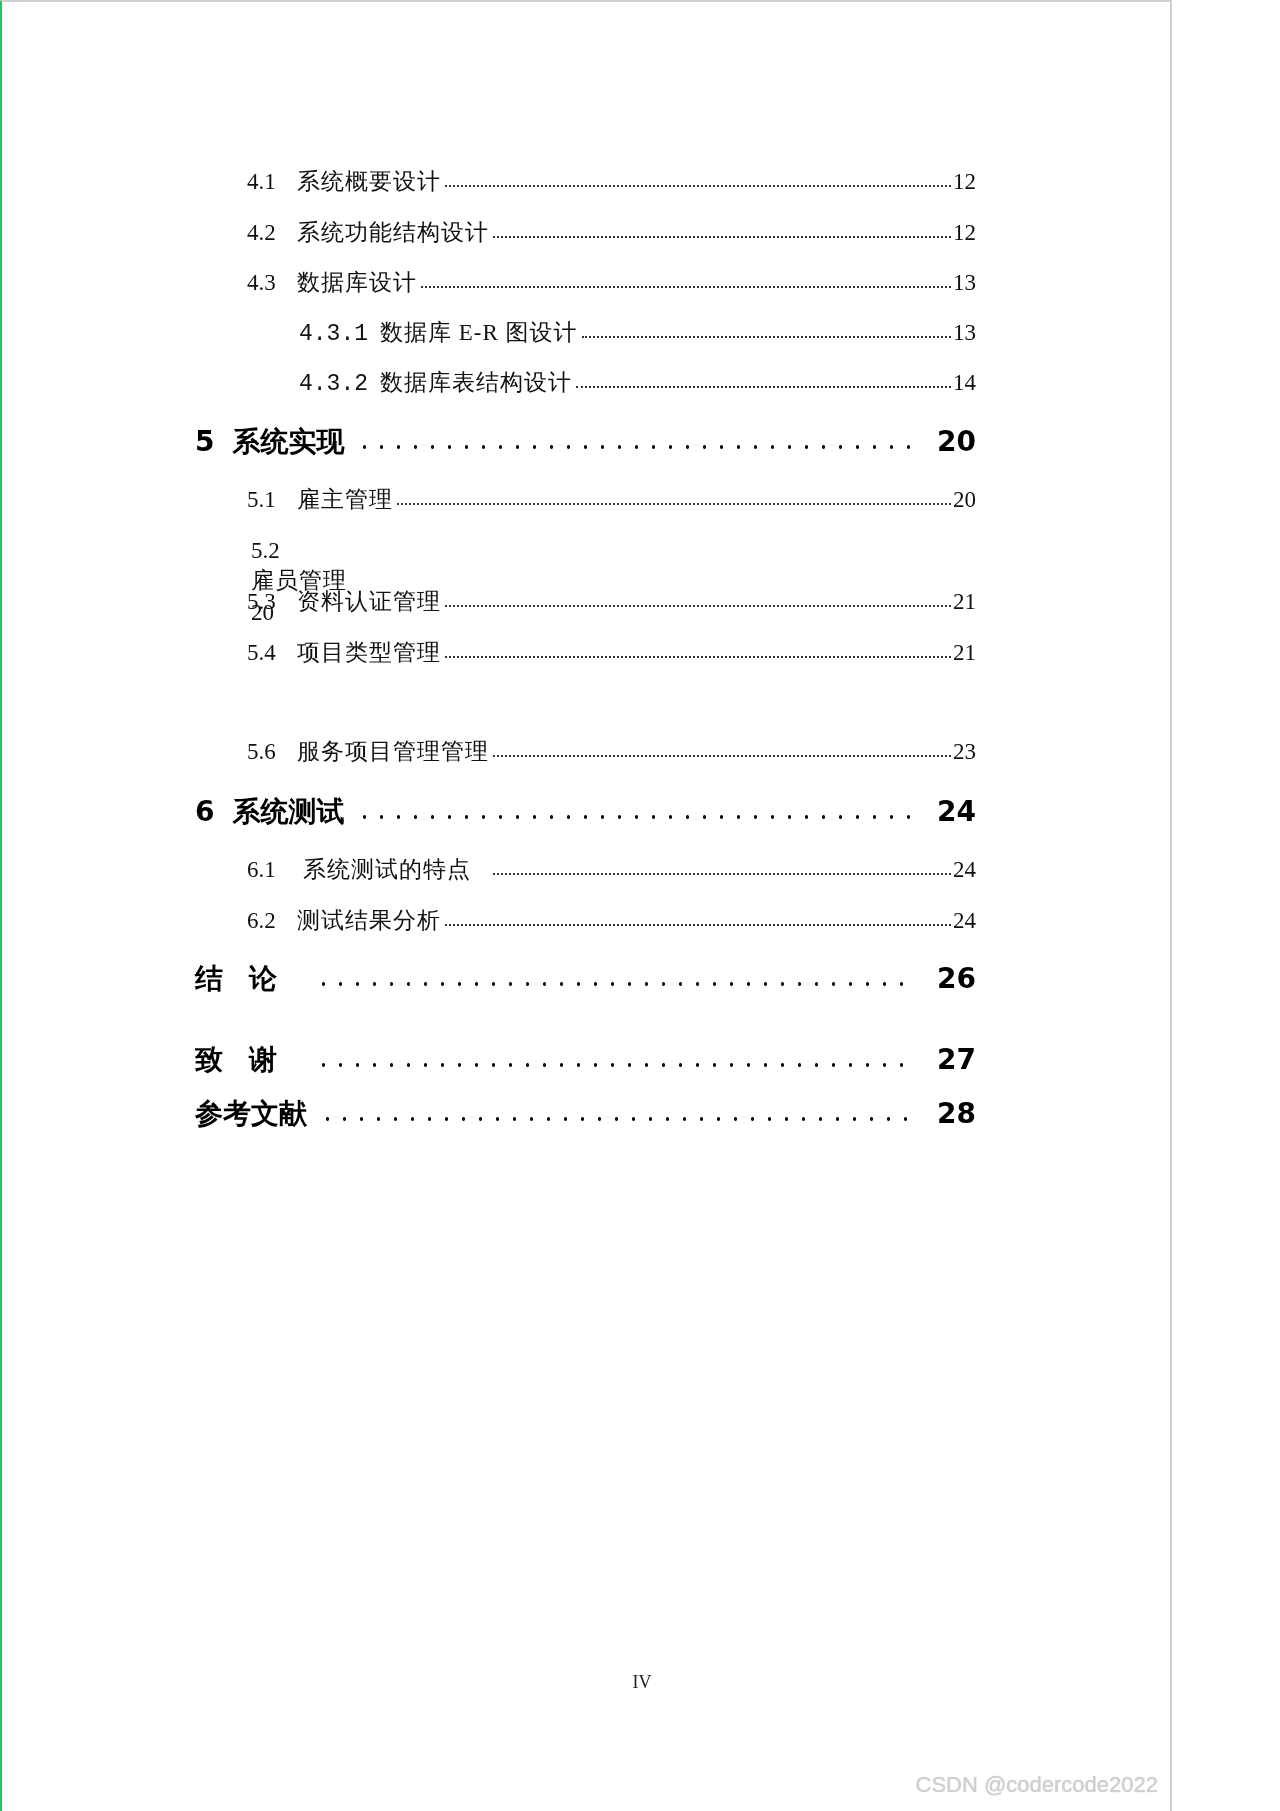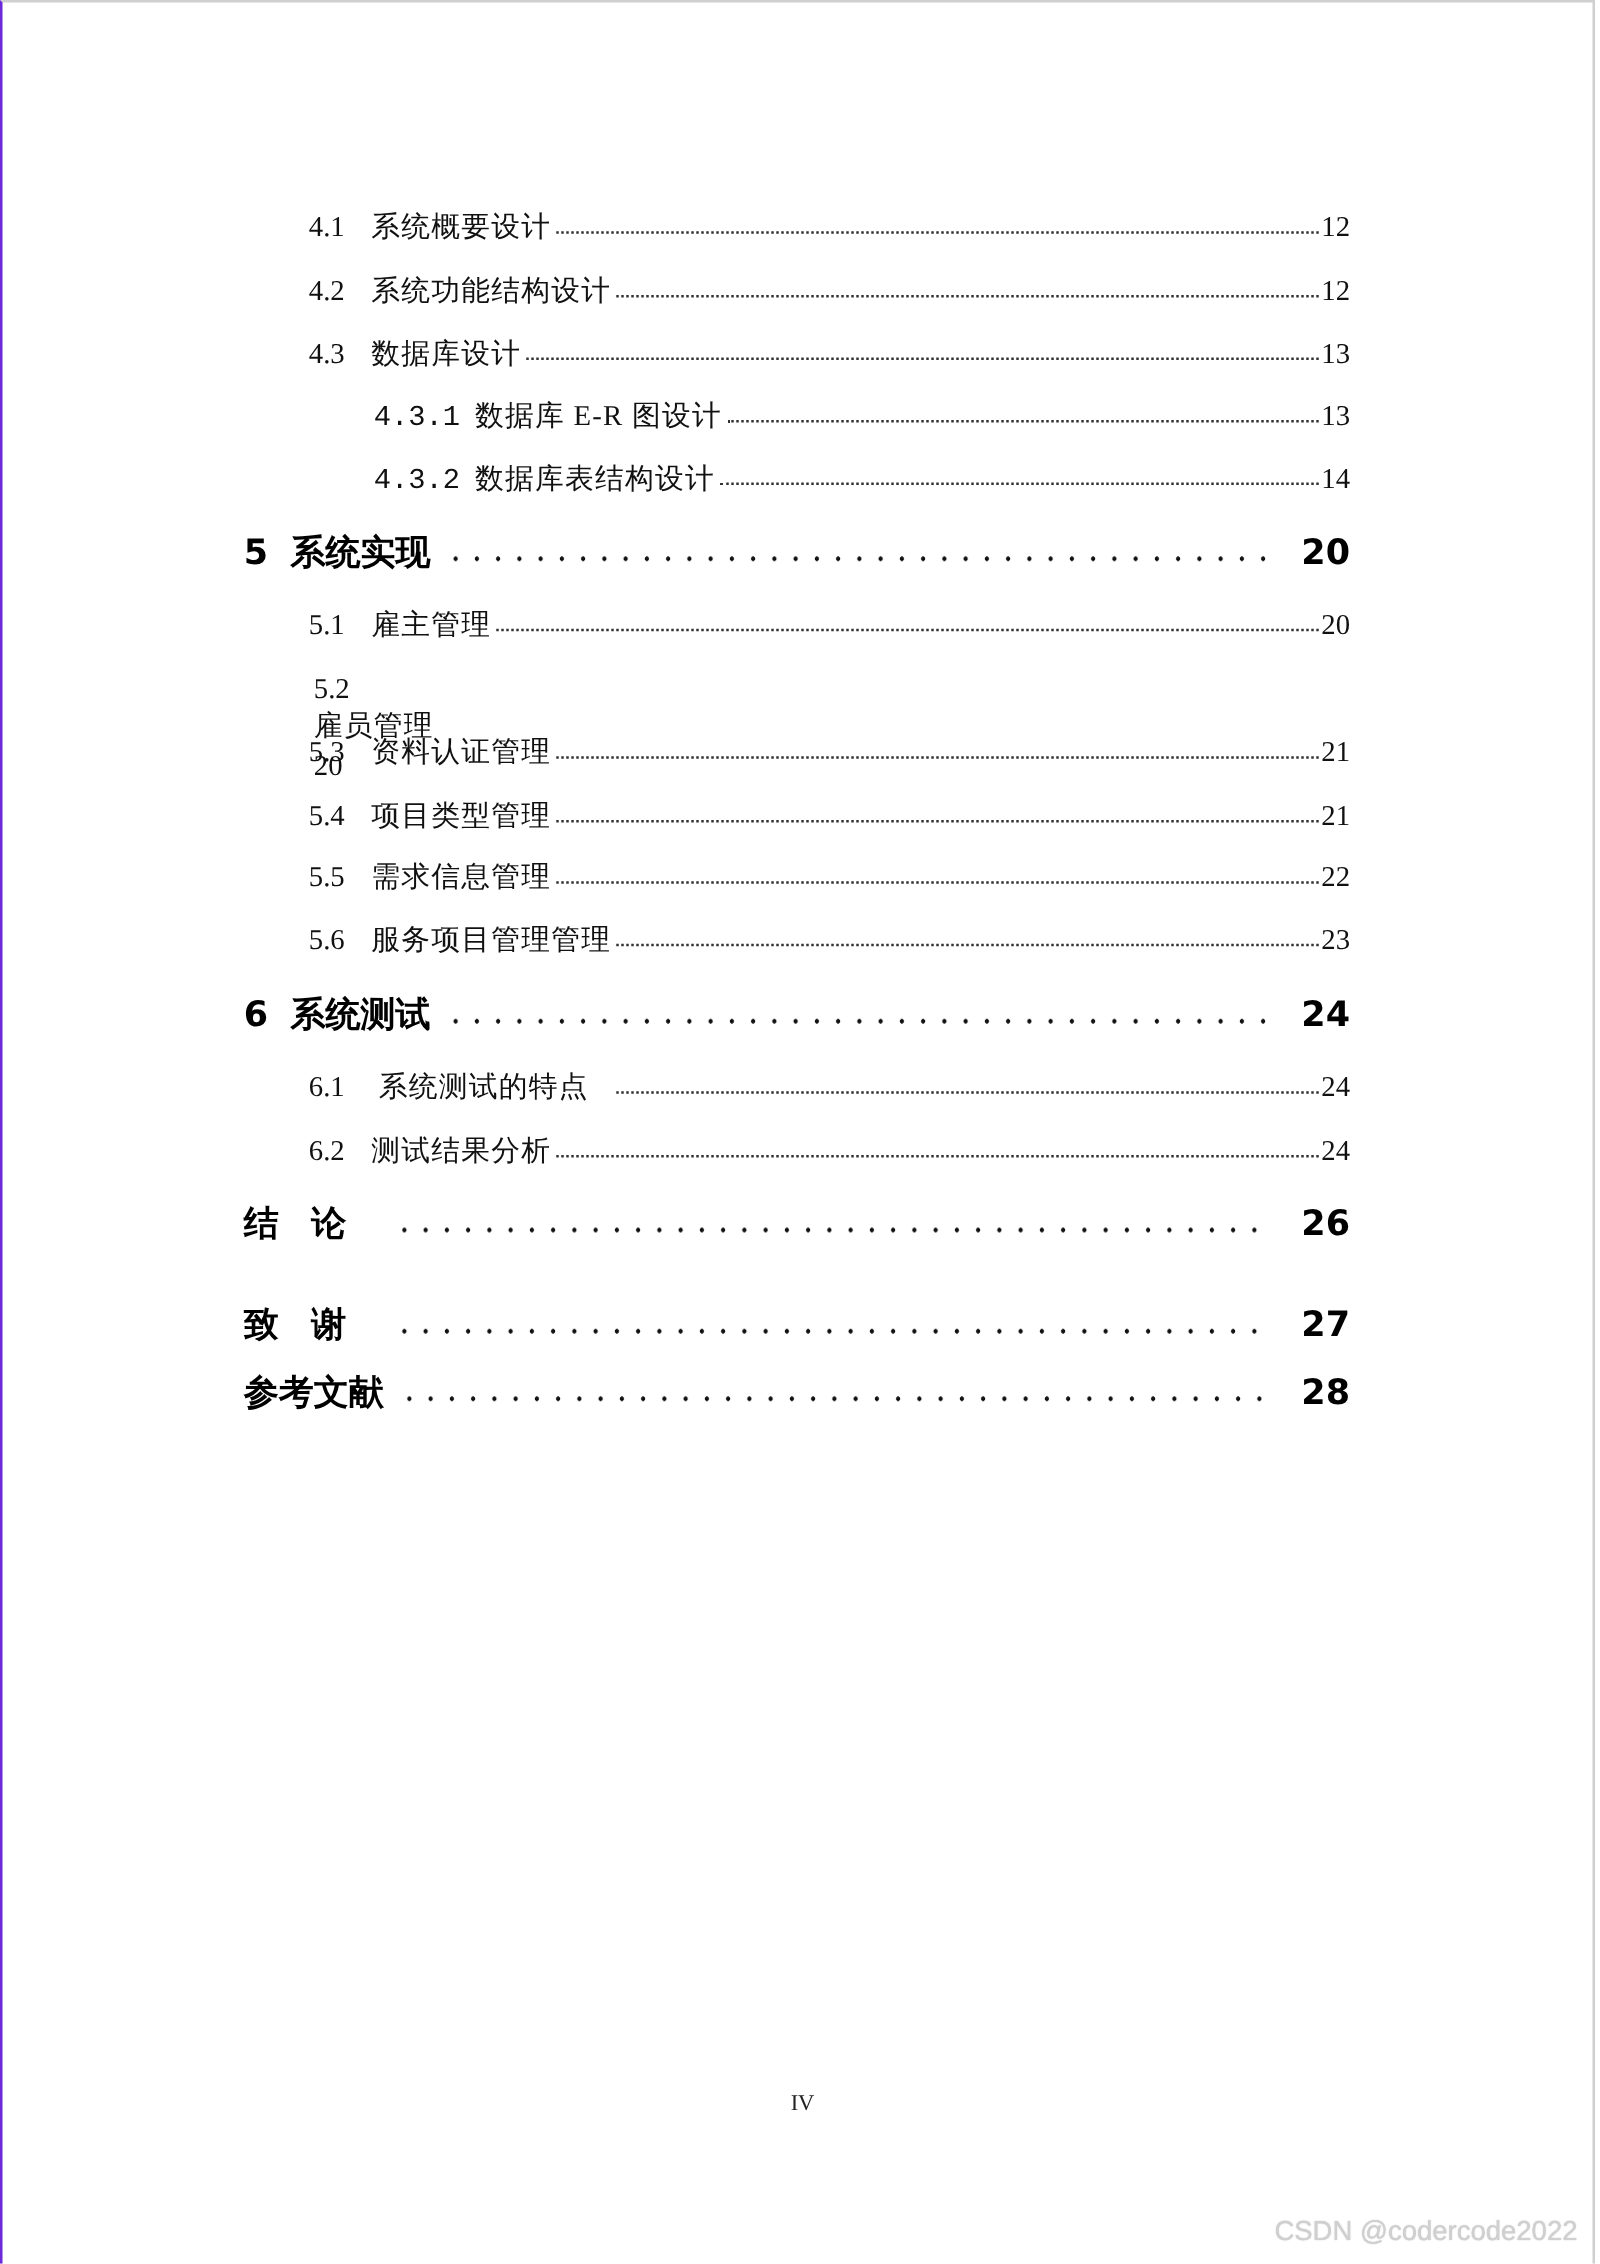--- a/index.html
+++ b/index.html
@@ -3,22 +3,22 @@
 <meta charset="utf-8">
 <style>
   html, body { margin: 0; padding: 0; }
   body {
     width: 1280px; height: 1811px; position: relative; overflow: hidden;
     background: #ffffff;
     font-family: "Liberation Serif", "DejaVu Serif", serif;
     color: #111111;
   }
   .page {
-    position: absolute; left: 0; top: 0; width: 1276px; height: 1811px;
-    border-top: 2px solid #cfcfcf; border-left: 2px solid #6d28d9; border-right: 2px solid #cfcfcf;
+    position: absolute; left: 0; top: 0; width: 1172px; height: 1811px;
+    border-top: 2px solid #cfcfcf; border-left: 2px solid #22c55e; border-right: 2px solid #cfcfcf;
     box-sizing: border-box;
   }
   .toc-row {
     position: absolute; right: 194px; display: flex; align-items: baseline;
     white-space: nowrap;
   }
   .toc-row.sub { font-size: 23px; height: 30px; line-height: 30px; }
   .toc-row.sub .num { min-width: 42px; margin-right: 8px; }
   .toc-row.sub3 .num { min-width: 56px; margin-right: 12px; font-family: Liberation Mono, monospace; }
   .toc-row .title { letter-spacing: 1px; }
@@ -119,26 +119,20 @@
     <span class="page-num">21</span>
   </div>
 
   <div class="toc-row sub" style="left:245px; top:636px;">
     <span class="num">5.4</span>
     <span class="title">项目类型管理</span>
     <span class="leader"></span>
     <span class="page-num">21</span>
   </div>
 
-  <div class="toc-row sub" style="left:245px; top:685px;">
-    <span class="num">5.5</span>
-    <span class="title">需求信息管理</span>
-    <span class="leader"></span>
-    <span class="page-num">22</span>
-  </div>
 
   <div class="toc-row sub" style="left:245px; top:735px;">
     <span class="num">5.6</span>
     <span class="title">服务项目管理管理</span>
     <span class="leader"></span>
     <span class="page-num">23</span>
   </div>
 
   <div class="toc-row head" style="left:193px; top:790px;">
     <span class="num">6</span>

